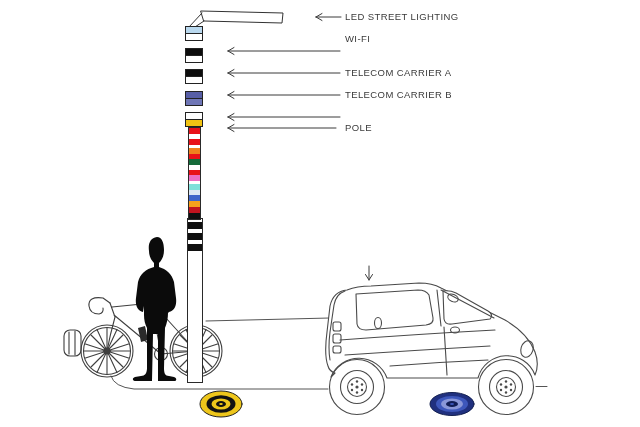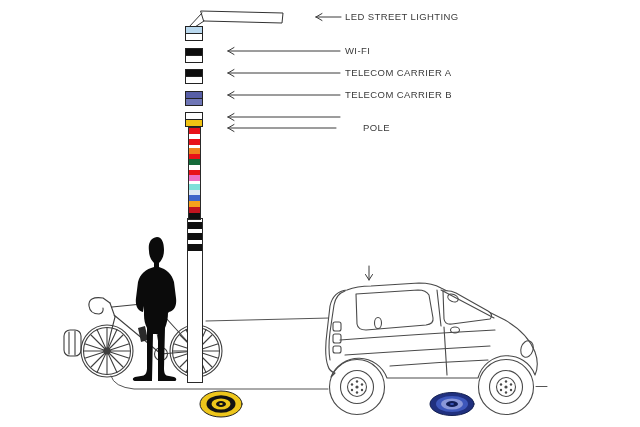--- a/index.html
+++ b/index.html
@@ -205,17 +205,17 @@
       <div class="seg" style="height: 6px; background: rgb(193, 20, 31);"></div>
       <div class="seg" style="height: 6px; background: rgb(16, 16, 16);"></div>
     </div>
   <div class="pole-lower">
       <div class="band" style="top: 3px; height: 7px; background: rgb(16, 16, 16);"></div>
       <div class="band" style="top: 14px; height: 7px; background: rgb(16, 16, 16);"></div>
       <div class="band" style="top: 25px; height: 7px; background: rgb(16, 16, 16);"></div>
     </div>
 
   <div class="callout" style="left:345px;top:17px">LED STREET LIGHTING</div>
-  <div class="callout" style="left:345px;top:51px">WI-FI</div>
+  <div class="callout" style="left:345px;top:39px">WI-FI</div>
   <div class="callout" style="left:345px;top:95px">TELECOM CARRIER B</div>
   <div class="callout" style="left:345px;top:73px">TELECOM CARRIER A</div>
-  <div class="callout" style="left:363px;top:128px">POLE</div>
+  <div class="callout" style="left:345px;top:128px">POLE</div>
 </div>
 
 </body></html>

